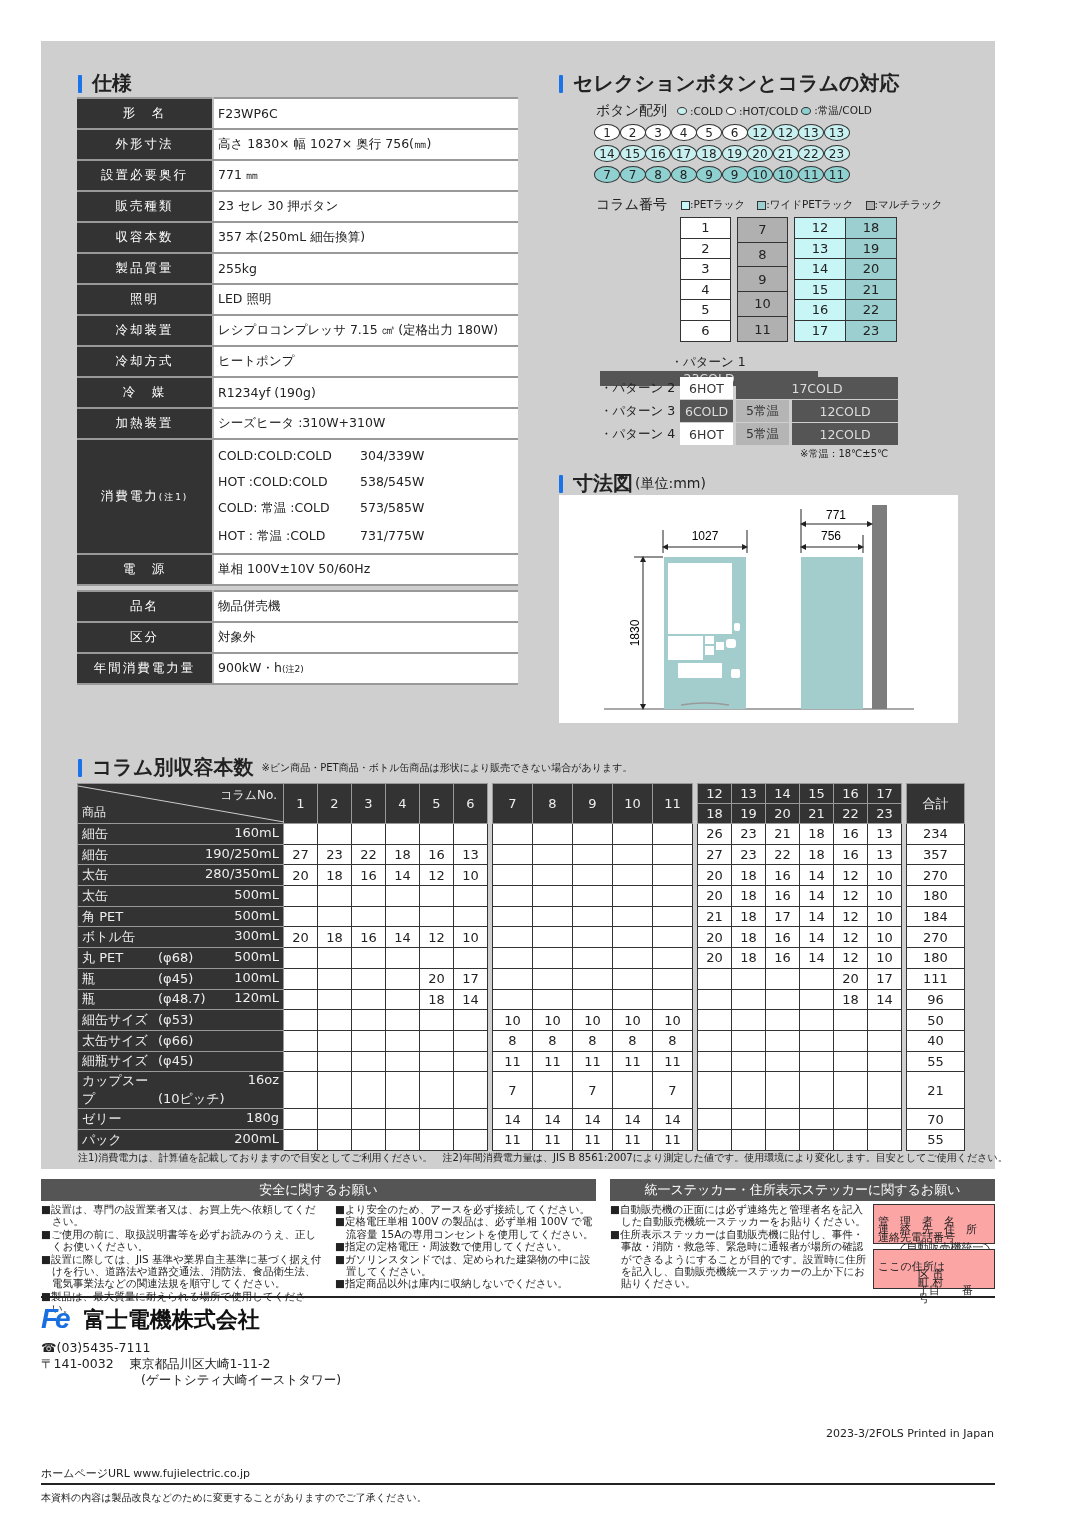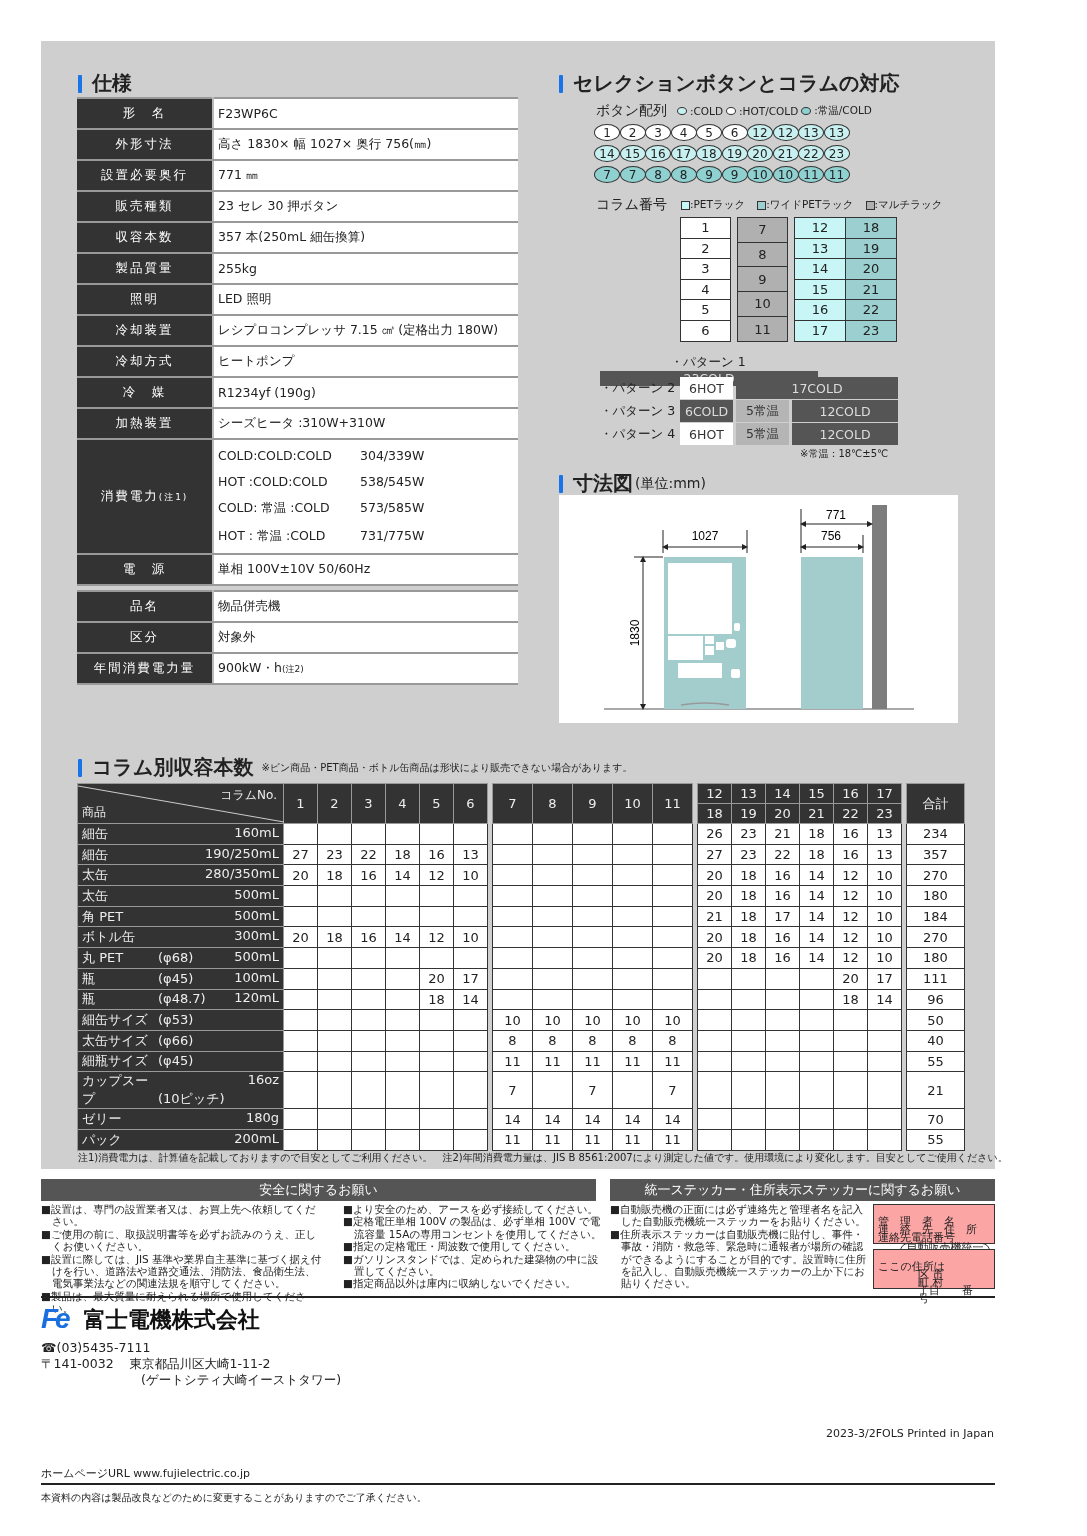--- a/index.html
+++ b/index.html
@@ -714,21 +714,21 @@
 </table>
 <div class="footnote">注1)消費電力は、計算値を記載しておりますので目安としてご利用ください。　注2)年間消費電力量は、JIS B 8561:2007により測定した値です。使用環境により変化します。目安としてご使用ください。</div>
 
 <div class="nbar" style="left:41px;top:1179px;width:555px">安全に関するお願い</div>
 <div class="ntext" style="left: 41px; top: 1203px; width: 283px; font-size: 10.5px;" id="safety-left">
     <p>■設置は、専門の設置業者又は、お買上先へ依頼してください。</p>
     <p>■ご使用の前に、取扱説明書等を必ずお読みのうえ、正しくお使いください。</p>
     <p>■設置に際しては、JIS 基準や業界自主基準に基づく据え付けを行い、道路法や道路交通法、消防法、食品衛生法、電気事業法などの関連法規を順守してください。</p>
     <p>■製品は、最大質量に耐えられる場所で使用してください。</p>
   </div>
-<div class="ntext" style="left: 335px; top: 1203px; width: 265px; font-size: 10.5px; margin-left: 8px;" id="safety-right">
+<div class="ntext" style="left: 335px; top: 1203px; width: 265px; font-size: 10.5px;" id="safety-right">
     <p>■より安全のため、アースを必ず接続してください。</p>
     <p>■定格電圧単相 100V の製品は、必ず単相 100V で電流容量 15Aの専用コンセントを使用してください。</p>
     <p>■指定の定格電圧・周波数で使用してください。</p>
     <p>■ガソリンスタンドでは、定められた建築物の中に設置してください。</p>
     <p>■指定商品以外は庫内に収納しないでください。</p>
   </div>
 <div class="nbar" style="left:610px;top:1179px;width:385px">統一ステッカー・住所表示ステッカーに関するお願い</div>
 <div class="ntext" style="left: 610px; top: 1203px; width: 258px; font-size: 10.5px;" id="sticker-list">
     <p>■自動販売機の正面には必ず連絡先と管理者名を記入した自動販売機統一ステッカーをお貼りください。</p>
     <p>■住所表示ステッカーは自動販売機に貼付し、事件・事故・消防・救急等、緊急時に通報者が場所の確認ができるようにすることが目的です。設置時に住所を記入し、自動販売機統一ステッカーの上か下にお貼りください。</p>

